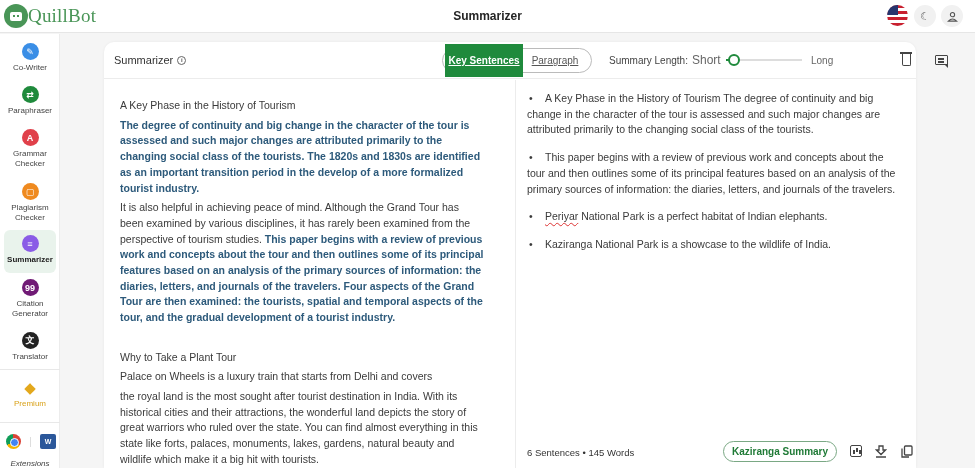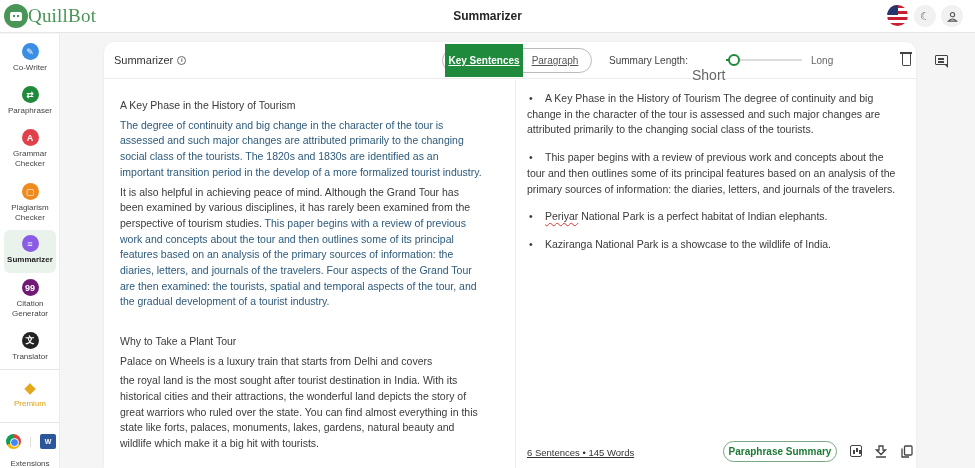--- a/index.html
+++ b/index.html
@@ -29,53 +29,53 @@
   .nav-icon { width: 17px; height: 17px; border-radius: 50%; display: flex; align-items: center; justify-content: center; color: #fff; font-size: 9px; font-weight: bold; }
   .nav-label { font-size: 8px; color: #444; text-align: center; line-height: 10px; }
   .nav-item.active .nav-label { font-weight: bold; color: #222; }
   .nav-premium .nav-label { color: #d9a21b; }
   .sidebar-sep { position: absolute; left: 0; width: 60px; height: 1px; background: #e8e8e8; }
   .ext-row { position: absolute; left: 6px; top: 400px; width: 50px; display: flex; align-items: center; justify-content: space-between; }
   .chrome { width: 15px; height: 15px; border-radius: 50%; background: conic-gradient(#db4437 0 120deg, #f4b400 120deg 240deg, #0f9d58 240deg 360deg); position: relative; }
   .chrome::after { content: ""; position: absolute; left: 4px; top: 4px; width: 7px; height: 7px; border-radius: 50%; background: #4285f4; border: 1px solid #fff; }
   .vsep { width: 1px; height: 10px; background: #ddd; }
   .word { width: 16px; height: 15px; background: #2b579a; border-radius: 2px; color: #fff; font-size: 7px; font-weight: bold; display: flex; align-items: center; justify-content: center; }
-  .ext-label { position: absolute; left: 0; top: 425px; width: 60px; text-align: center; font-size: 8px; color: #444; }
+  .ext-label { position: absolute; left: 0; top: 425px; width: 60px; text-align: center; font-size: 8px; color: #444; font-style: italic; }
 
   
   .panel { position: absolute; left: 104px; top: 42px; width: 812px; height: 426px; background: #fff; border-radius: 10px 10px 0 0; box-shadow: 0 0 3px rgba(0,0,0,0.06); }
   .panel-header { position: absolute; left: 0; top: 0; width: 812px; height: 37px; border-bottom: 1px solid #ececec; }
   .panel-title { position: absolute; left: 10px; top: 12px; font-size: 11px; color: #333; display: flex; align-items: center; gap: 4px; }
   .info-icon { width: 9px; height: 9px; border-radius: 50%; border: 1px solid #666; font-size: 6px; display: inline-flex; align-items: center; justify-content: center; color: #555; font-weight: bold; }
   .mode-toggle { position: absolute; left: 338px; top: 6px; width: 150px; height: 25px; border: 1px solid #bbb; border-radius: 13px; display: flex; align-items: center; padding: 2px; }
   .mode-btn { height: 33px; border-radius: 0; font-size: 10px; display: flex; align-items: center; justify-content: center; border: none; background: transparent; color: #555; text-decoration: underline; }
   .mode-btn.active { background: #1f8a3c; color: #fff; font-weight: bold; width: 78px; }
   .mode-btn.inactive { width: 64px; }
   .length-label { position: absolute; left: 505px; top: 13px; font-size: 10px; color: #444; }
-  .short-label { position: absolute; left: 588px; top: 25px; font-size: 14px; color: #666; }
+  .short-label { position: absolute; left: 588px; top: 11px; font-size: 12px; color: #666; }
   .slider { position: absolute; left: 622px; top: 12px; width: 76px; height: 12px; }
   .slider-track { position: absolute; left: 0; top: 5px; width: 76px; height: 2px; background: #ddd; }
   .slider-fill { position: absolute; left: 0; top: 5px; width: 6px; height: 2px; background: #1f8a3c; }
   .slider-thumb { position: absolute; left: 2px; top: 0; width: 12px; height: 12px; border-radius: 50%; border: 2px solid #1f8a3c; background: #fff; }
   .long-label { position: absolute; left: 707px; top: 13px; font-size: 10px; color: #666; }
   .trash { position: absolute; left: 798px; top: 12px; width: 9px; height: 12px; border: 1.5px solid #444; border-top: none; border-radius: 0 0 2px 2px; }
   .trash::before { content: ""; position: absolute; left: -3px; top: -2px; width: 12px; height: 1.5px; background: #444; }
 
   .left-pane { position: absolute; left: 0; top: 38px; width: 412px; height: 388px; border-right: 1px solid #ececec; }
   .input-text { position: absolute; left: 12px; top: 14px; width: 372px; font-size: 10.5px; line-height: 15.7px; color: #3a3a3a; }
-  .input-text .hl { color: #2d5a7b; }
+  .input-text .hl { color: #2d5a7b; font-weight: bold; }
   .input-text p { margin: 4px; }
   .input-text .gap { height: 15.7px; }
 
   .right-pane { position: absolute; left: 413px; top: 38px; width: 399px; height: 388px; }
   .summary-list { position: absolute; left: 10px; top: 11px; width: 370px; list-style: none; font-size: 10.5px; line-height: 15.7px; color: #3a3a3a; }
   .summary-list li { margin-bottom: 12px; }
   .summary-list li::before { content: "•"; display: inline-block; width: 16px; padding-left: 2px; }
   .spell { text-decoration: underline wavy #d33; text-decoration-thickness: 0.5px; text-underline-offset: 2px; }
-  .stats { position: absolute; left: 10px; top: 367px; font-size: 9.5px; color: #333; text-decoration: underline; }
+  .stats { position: absolute; left: 10px; top: 367px; font-size: 9.5px; color: #333; }
   .paraphrase-btn { position: absolute; left: 206px; top: 361px; width: 114px; height: 21px; border-radius: 11px; border: 1px solid #7aa884; background: #fff; color: #1f7a36; font-size: 10px; font-weight: bold; display: flex; align-items: center; justify-content: center; }
   .foot-icon { position: absolute; top: 364px; width: 13px; height: 14px; display: flex; align-items: center; justify-content: center; font-size: 11px; color: #444; }
   .bars { left: 333px; border: 1.5px solid #444; border-radius: 2px; width: 12px; height: 12px; top: 365px; }
   .bars::before { content: ""; position: absolute; left: 2px; bottom: 2px; width: 1.5px; height: 4px; background: #444; box-shadow: 3px -2px 0 #444, 6px 0 0 #444; }
   .download { left: 357px; }
   .copy { left: 383px; }
 
   .comment-icon { position: absolute; left: 935px; top: 55px; width: 13px; height: 10px; border: 1.5px solid #444; border-radius: 1px; }
   .comment-icon::before { content: ""; position: absolute; left: 2px; top: 2px; width: 6px; height: 1.5px; background: #444; box-shadow: 0 3px 0 #444; }
   .comment-icon::after { content: ""; position: absolute; right: -1px; bottom: -4px; width: 0; height: 0; border-left: 4px solid transparent; border-top: 4px solid #444; }
@@ -177,21 +177,21 @@
   </div>
 
   <div class="right-pane">
     <ul class="summary-list">
       <li>A Key Phase in the History of Tourism The degree of continuity and big change in the character of the tour is assessed and such major changes are attributed primarily to the changing social class of the tourists.</li>
       <li>This paper begins with a review of previous work and concepts about the tour and then outlines some of its principal features based on an analysis of the primary sources of information: the diaries, letters, and journals of the travelers.</li>
       <li><span class="spell">Periyar</span><span> National Park is a perfect habitat of Indian elephants.</span></li>
       <li>Kaziranga National Park is a showcase to the wildlife of India.</li>
     </ul>
     <span class="stats">6 Sentences • 145 Words</span>
-    <button class="paraphrase-btn">Paraphrase Summary</button>
+    <button class="paraphrase-btn">Kaziranga Summary</button>
     <div class="foot-icon bars"></div>
     <div class="foot-icon download">
       <svg width="12" height="13" viewBox="0 0 12 13">
           <path d="M4 1 H8 V5 H10.5 L6 9.5 L1.5 5 H4 Z" fill="none" stroke="#444" stroke-width="1.3"></path>
           <line x1="1" y1="12" x2="11" y2="12" stroke="#444" stroke-width="1.5"></line>
         </svg>
     </div>
     <div class="foot-icon copy">
       <svg width="12" height="13" viewBox="0 0 12 13">
           <rect x="3.5" y="1" width="7.5" height="9" rx="1" fill="none" stroke="#444" stroke-width="1.3"></rect>

